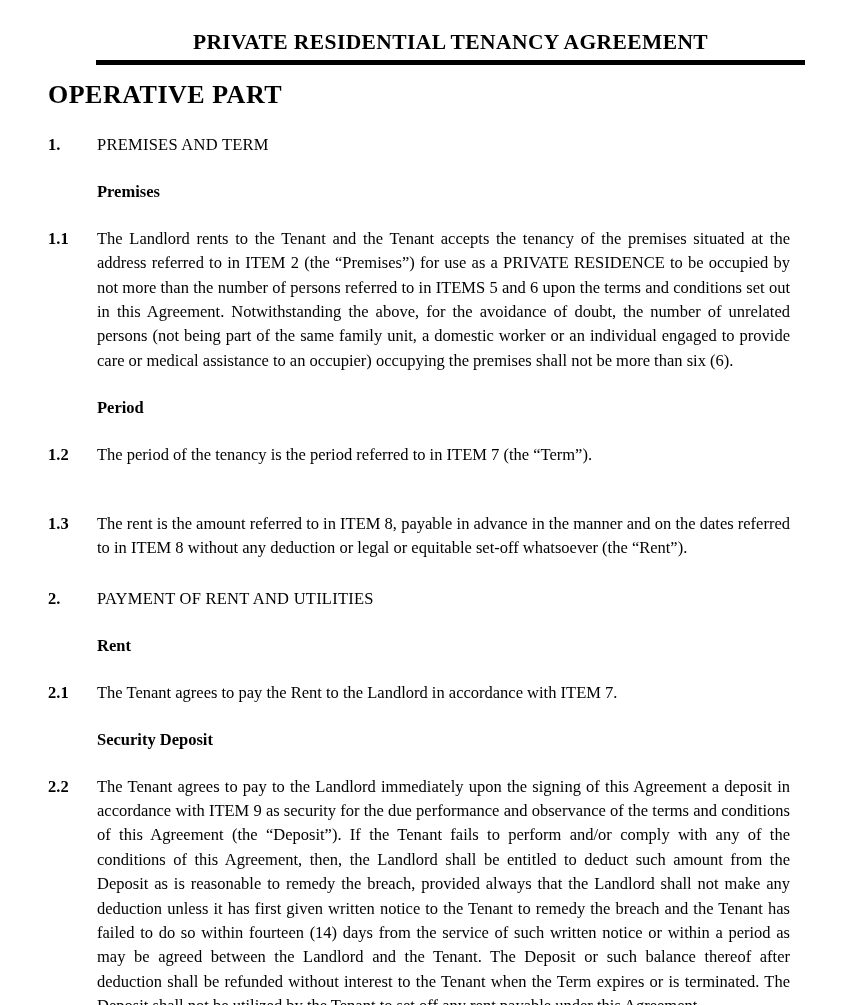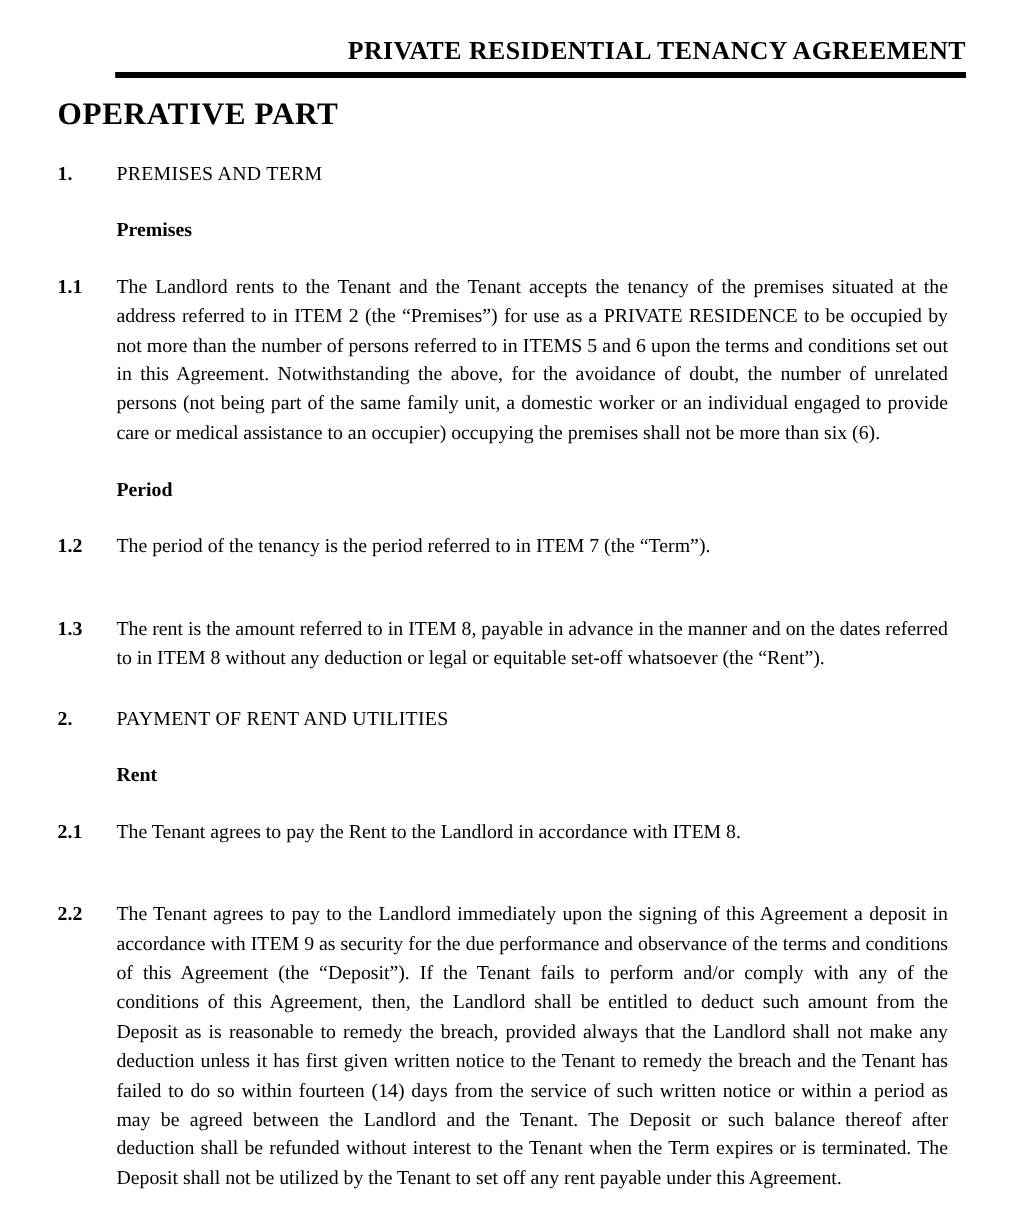--- a/index.html
+++ b/index.html
@@ -23,21 +23,21 @@
     box-sizing: border-box;
     padding: 0;
   }
 
   
   .doc-header {
     position: absolute;
     left: 96px;
     top: 31px;
     width: 709px;
-    text-align: right;
+    text-align: center;
   }
   .doc-header-title {
     font-size: 21.5px;
     font-weight: bold;
     letter-spacing: 0.4px;
     line-height: 1.1;
     white-space: nowrap;
   }
   .doc-header-rule {
     position: absolute;
@@ -149,23 +149,24 @@
       <div class="sp-sec"></div>
       <div class="clause section-heading">
         <div class="clause-num">2.</div>
         <div class="clause-body">PAYMENT OF RENT AND UTILITIES</div>
       </div>
       <div class="sp-sub"></div>
       <div class="sub-heading">Rent</div>
       <div class="sp-para"></div>
       <div class="clause">
         <div class="clause-num">2.1</div>
-        <div class="clause-body">The Tenant agrees to pay the Rent to the Landlord in accordance with ITEM 8.</div>
+        <div class="clause-body">The Tenant agrees to pay the Rent to the Landlord in accordance with ITEM 7.</div>
       </div>
       <div class="sp-sub"></div>
+      <div class="sub-heading">Security Deposit</div>
       <div class="sp-para"></div>
       <div class="clause">
         <div class="clause-num">2.2</div>
         <div class="clause-body">The Tenant agrees to pay to the Landlord immediately upon the signing of this Agreement a deposit in accordance with ITEM 9 as security for the due performance and observance of the terms and conditions of this Agreement (the “Deposit”). If the Tenant fails to perform and/or comply with any of the conditions of this Agreement, then, the Landlord shall be entitled to deduct such amount from the Deposit as is reasonable to remedy the breach, provided always that the Landlord shall not make any deduction unless it has first given written notice to the Tenant to remedy the breach and the Tenant has failed to do so within fourteen (14) days from the service of such written notice or within a period as may be agreed between the Landlord and the Tenant. The Deposit or such balance thereof after deduction shall be refunded without interest to the Tenant when the Term expires or is terminated. The Deposit shall not be utilized by the Tenant to set off any rent payable under this Agreement.</div>
       </div>
     </div>
 
 </div>
 
 </body></html>

